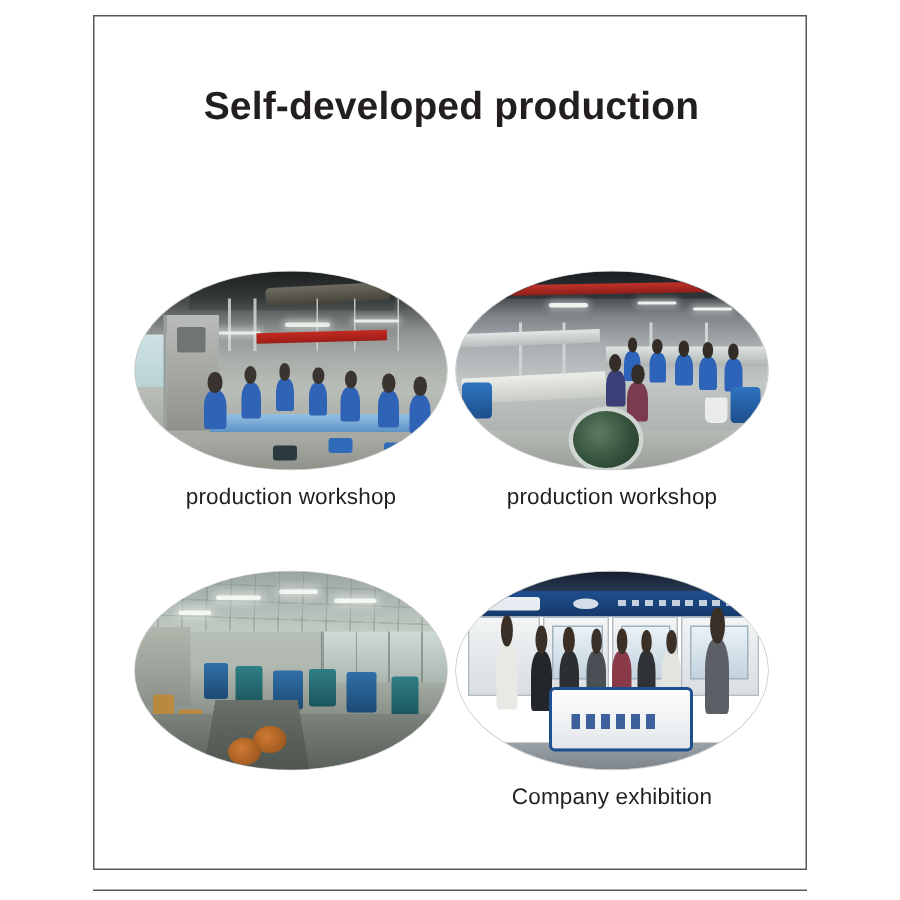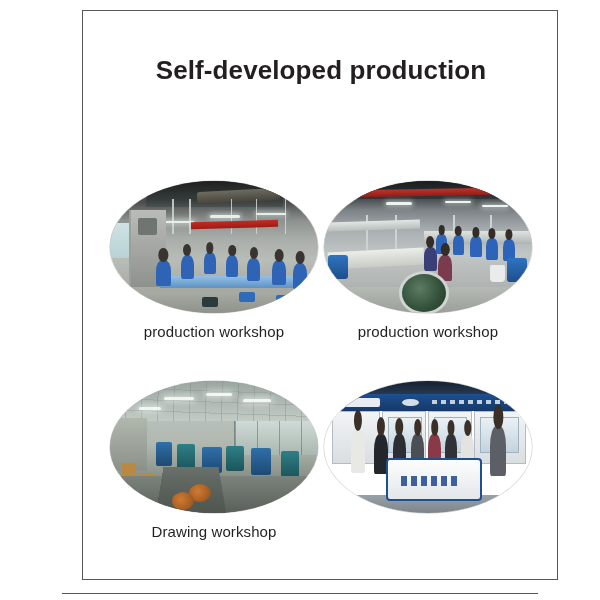--- a/index.html
+++ b/index.html
@@ -26,21 +26,20 @@
   
   #frame {
     position: absolute;
     left: 62px;
     top: 10px;
     width: 476px;
     height: 570px;
     border: 1px solid #58585a;
     box-sizing: border-box;
     background: #ffffff;
-    margin-left: 20px;
   }
 
   #bottom-rule {
     position: absolute;
     left: 62px;
     top: 593px;
     width: 476px;
     height: 0;
     border-top: 1px solid #58585a;
   }
@@ -446,21 +445,20 @@
           <div class="mach3" style="left:68%; top:51%; width:20px; height:27px"></div>
           <div class="mach3 teal" style="left:82%; top:53%; width:18px; height:26px"></div>
           <div class="box3" style="left:6%; top:62%; width:14px; height:18px"></div>
           <div class="box3" style="left:14%; top:70%; width:16px; height:16px"></div>
           <div class="floor3"></div>
           <div class="aisle"></div>
           <div class="spool" style="left:38%; top:78%"></div>
           <div class="spool" style="left:30%; top:84%"></div>
         </div>
       </div>
-      <div class="caption">Drawing workshop</div>
     </div>
 
     <div class="cell" id="cell-3">
       <div class="oval">
         <div class="scene s4">
           <div class="topdark"></div>
           <div class="banner">
             <div class="logo"></div>
             <div class="logo2"></div>
             <div class="txt"></div>
@@ -479,19 +477,20 @@
           <div class="p" style="left:42%; top:40%; width:13px; height:36px; background:#4a4e55"></div>
           <div class="p" style="left:50%; top:40%; width:13px; height:36px; background:#8a3a46"></div>
           <div class="p" style="left:58%; top:40%; width:12px; height:34px; background:#2f3338"></div>
           <div class="p" style="left:66%; top:40%; width:13px; height:34px; background:#e3e4e0"></div>
           <div class="p" style="left:80%; top:34%; width:16px; height:50px; background:#5c6066"></div>
           <div class="counter">
             <div class="brand"></div>
           </div>
         </div>
       </div>
+      <div class="caption">Company exhibition</div>
     </div>
 
   </div>
 
   <div id="bottom-rule"></div>
 
 </div>
 
 </body></html>

